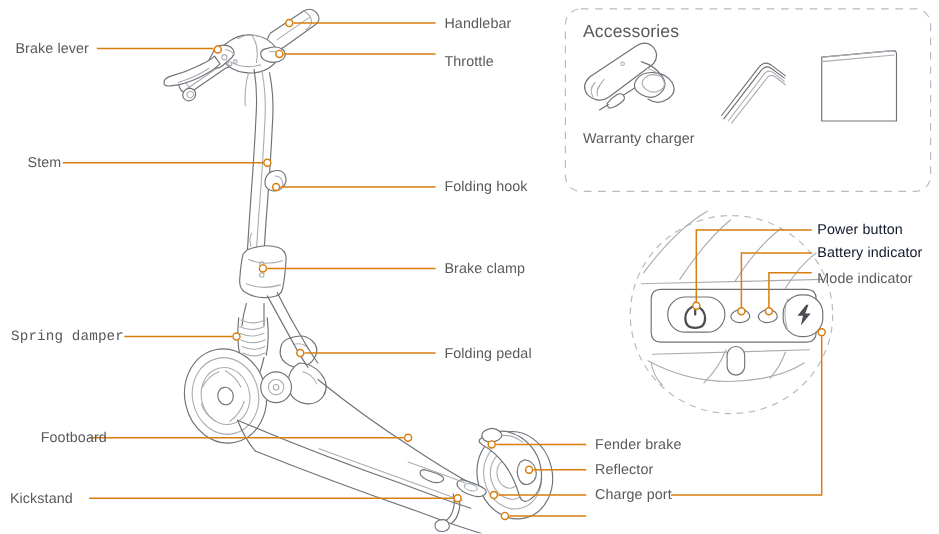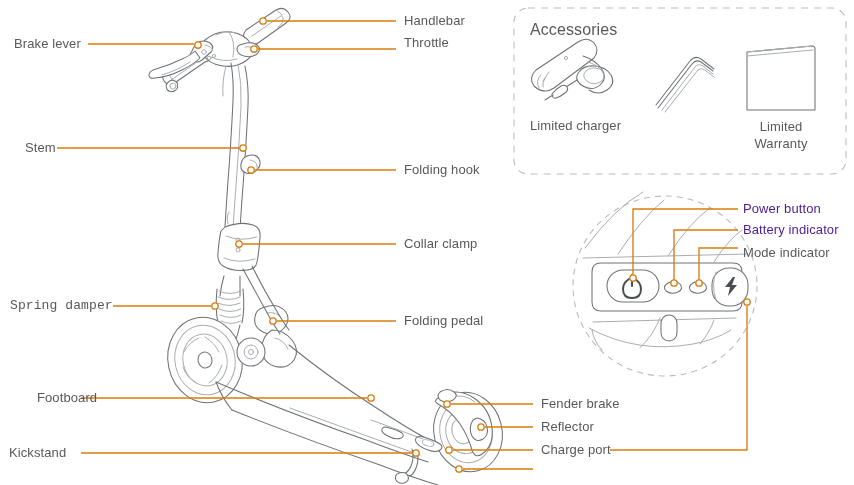--- a/index.html
+++ b/index.html
@@ -21,21 +21,21 @@
     width: 854px; height: 485px;
   }
   .lbl {
     position: absolute;
     font-size: 13px;
     line-height: 16px;
     color: #59595b;
     white-space: nowrap;
     letter-spacing: 0.1px;
   }
-  .lbl.accent { color: #4c1d95; }
+  .lbl.accent { color: #0f172a; }
   .lbl.c { text-align: center; }
   .lbl.two { white-space: normal; width: 86px; line-height: 17px; }
 </style>
 </head>
 <body>
 
 <div id="root">
 
   <svg id="art" viewBox="0 0 854 485">
     <defs>
@@ -339,31 +339,30 @@
     </g>
   </svg>
 
   <div class="lbl" style="left:14px; top:36px;">Brake lever</div>
   <div class="lbl" style="left:9px; top:140px;margin-left:16px;">Stem</div>
   <div class="lbl" style="left:10px; top:298px;font-family:Liberation Mono, monospace;">Spring damper</div>
   <div class="lbl" style="left:9px; top:390px;margin-left:28px;">Footboard</div>
   <div class="lbl" style="left:9px; top:445px;">Kickstand</div>
 
   <div class="lbl" style="left:404px; top:13px;">Handlebar</div>
-  <div class="lbl" style="left:404px; top:35px;">Throttle</div>
+  <div class="lbl" style="left:404px; top:48px;">Throttle</div>
   <div class="lbl" style="left:404px; top:162px;">Folding hook</div>
-  <div class="lbl" style="left:404px; top:236px;">Collar clamp</div>
+  <div class="lbl" style="left:404px; top:236px;">Brake clamp</div>
   <div class="lbl" style="left:404px; top:313px;">Folding pedal</div>
 
   <div class="lbl" style="left:541px; top:396px;">Fender brake</div>
   <div class="lbl" style="left:541px; top:419px;">Reflector</div>
   <div class="lbl" style="left:541px; top:442px;">Charge port</div>
   <div class="lbl" style="left:541px; top:461px;margin-top:27px;">Hub motor</div>
 
   <div class="lbl" style="left:530px; top:22px; font-size:16px;">Accessories</div>
-  <div class="lbl" style="left:530px; top:118px;">Limited charger</div>
-  <div class="lbl two c" style="left:737px; top:118px; width:88px;">Limited Warranty</div>
+  <div class="lbl" style="left:530px; top:118px;">Warranty charger</div>
 
   <div class="lbl accent" style="left:743px; top:201px;">Power button</div>
   <div class="lbl accent" style="left:743px; top:222px;">Battery indicator</div>
   <div class="lbl" style="left:743px; top:245px;">Mode indicator</div>
 
 </div>
 
 </body></html>

